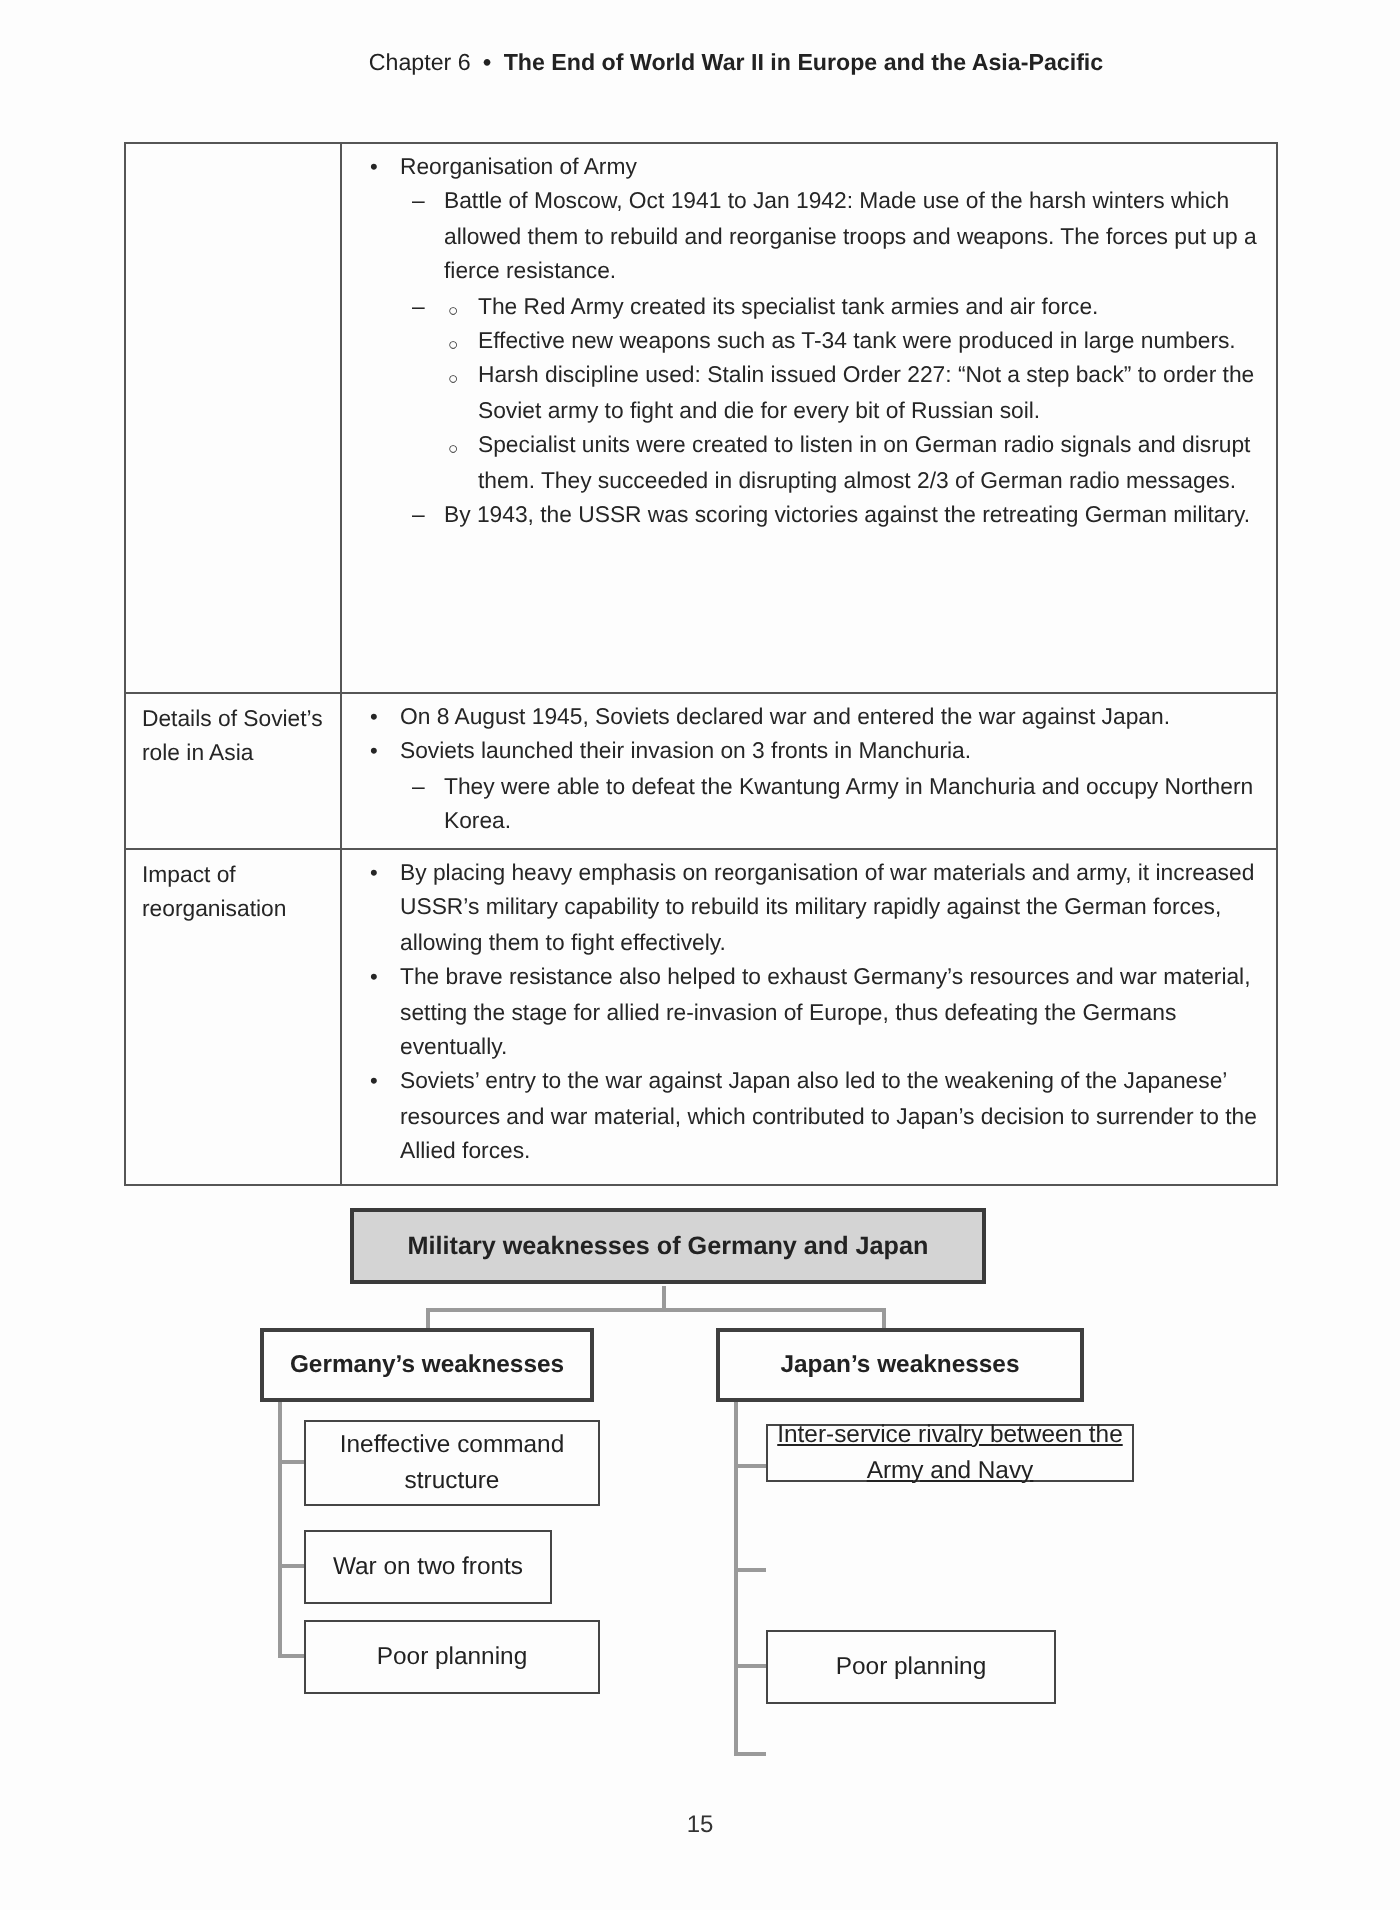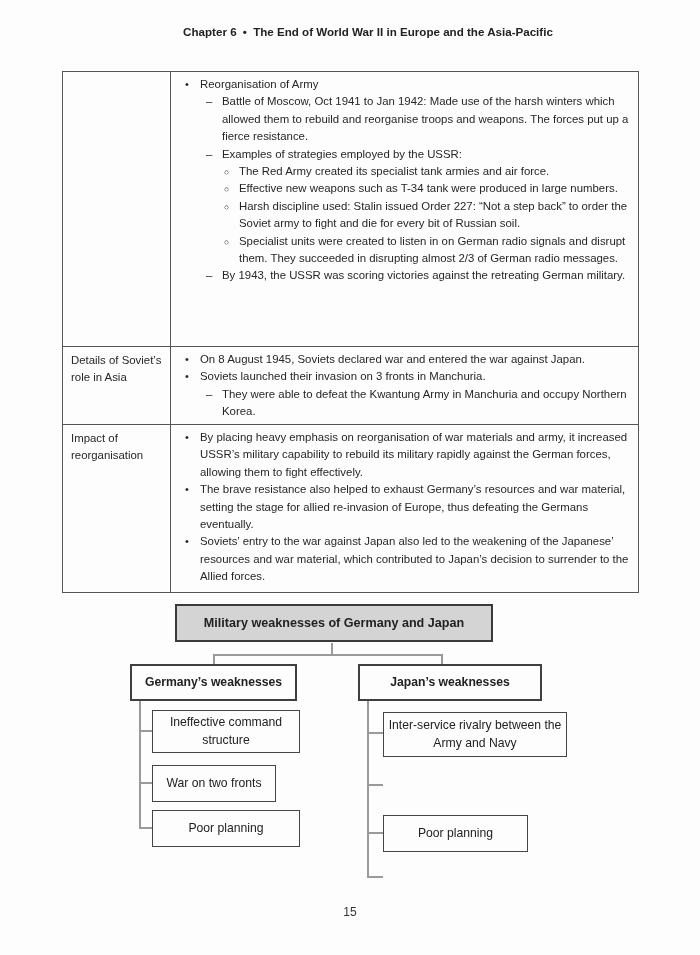--- a/index.html
+++ b/index.html
@@ -8,21 +8,21 @@
     position:relative; width:700px; height:955px; margin:0 auto;
     background:#fdfdfd; color:#262626;
     font-family:"Liberation Sans","DejaVu Sans",sans-serif;
     overflow:hidden;
   }
   
   .header {
     position:absolute; top:25px; left:0; width:100%;
     text-align:center; font-size:11.6px; color:#222;
   }
-  .header .chapter { font-weight:bold;margin-left:36px; }
+  .header .chapter { font-weight:normal;margin-left:36px; }
   .header .sep { font-weight:bold; padding:0 3px; }
   .header .title { font-weight:bold; }
   
   .ntable {
     position:absolute; left:62px; top:71px; width:577px;
     border:1px solid #565656; font-size:11.4px; line-height:17.4px;
   }
   .trow { display:flex; border-top:1px solid #565656; }
   .trow.first { border-top:none; }
   .r1 { height:274px; } .r2 { height:78px; } .r3 { height:168px; }
@@ -51,21 +51,21 @@
   .fc-root {
     left:175px; top:604px; width:318px; height:38px;
     background:#d4d4d4; border:2px solid #3a3a3a; font-weight:bold; font-size:12.6px;
   }
   .fc-parent { border:2px solid #3f3f3f; font-weight:bold; }
   .fc-germany { left:130px; top:664px; width:167px; height:37px;text-align:right; }
   .fc-japan   { left:358px; top:664px; width:184px; height:37px; }
   .g-leaf1 { left:152px; top:710px; width:148px; height:43px; }
   .g-leaf2 { left:152px; top:765px; width:124px; height:37px; }
   .g-leaf3 { left:152px; top:810px; width:148px; height:37px; }
-  .j-leaf1 { left:383px; top:712px; width:184px; height:45px; }
+  .j-leaf1 { left:383px; top:712px; width:184px; height:29px;text-decoration:underline; }
   .j-leaf2 { left:383px; top:768px; width:184px; height:35px; }
   .j-leaf3 { left:383px; top:815px; width:145px; height:37px; }
   .j-leaf4 { left:383px; top:860px; width:149px; height:35px; }
   .cline { position:absolute; background:#9a9a9a; }
   
   .pageno {
     position:absolute; left:0; top:905px; width:100%;
     text-align:center; font-size:12px; color:#333;
   }
 </style>
@@ -89,21 +89,20 @@
           <li class="li li1">
             <span class="mk mk-bullet">•</span>
             <span>Reorganisation of Army</span>
             <ul class="ul2">
               <li class="li li2">
                 <span class="mk mk-dash">–</span>
                 <span>Battle of Moscow, Oct 1941 to Jan 1942: Made use of the harsh winters which allowed them to rebuild and reorganise troops and weapons. The forces put up a fierce resistance.</span>
               </li>
               <li class="li li2">
                 <span class="mk mk-dash">–</span>
-                <span>Examples of strategies employed by the USSR:</span>
                 <ul class="ul3">
                   <li class="li li3">
                     <span class="mk mk-circle">○</span>
                     <span>The Red Army created its specialist tank armies and air force.</span>
                   </li>
                   <li class="li li3">
                     <span class="mk mk-circle">○</span>
                     <span>Effective new weapons such as T-34 tank were produced in large numbers.</span>
                   </li>
                   <li class="li li3">

